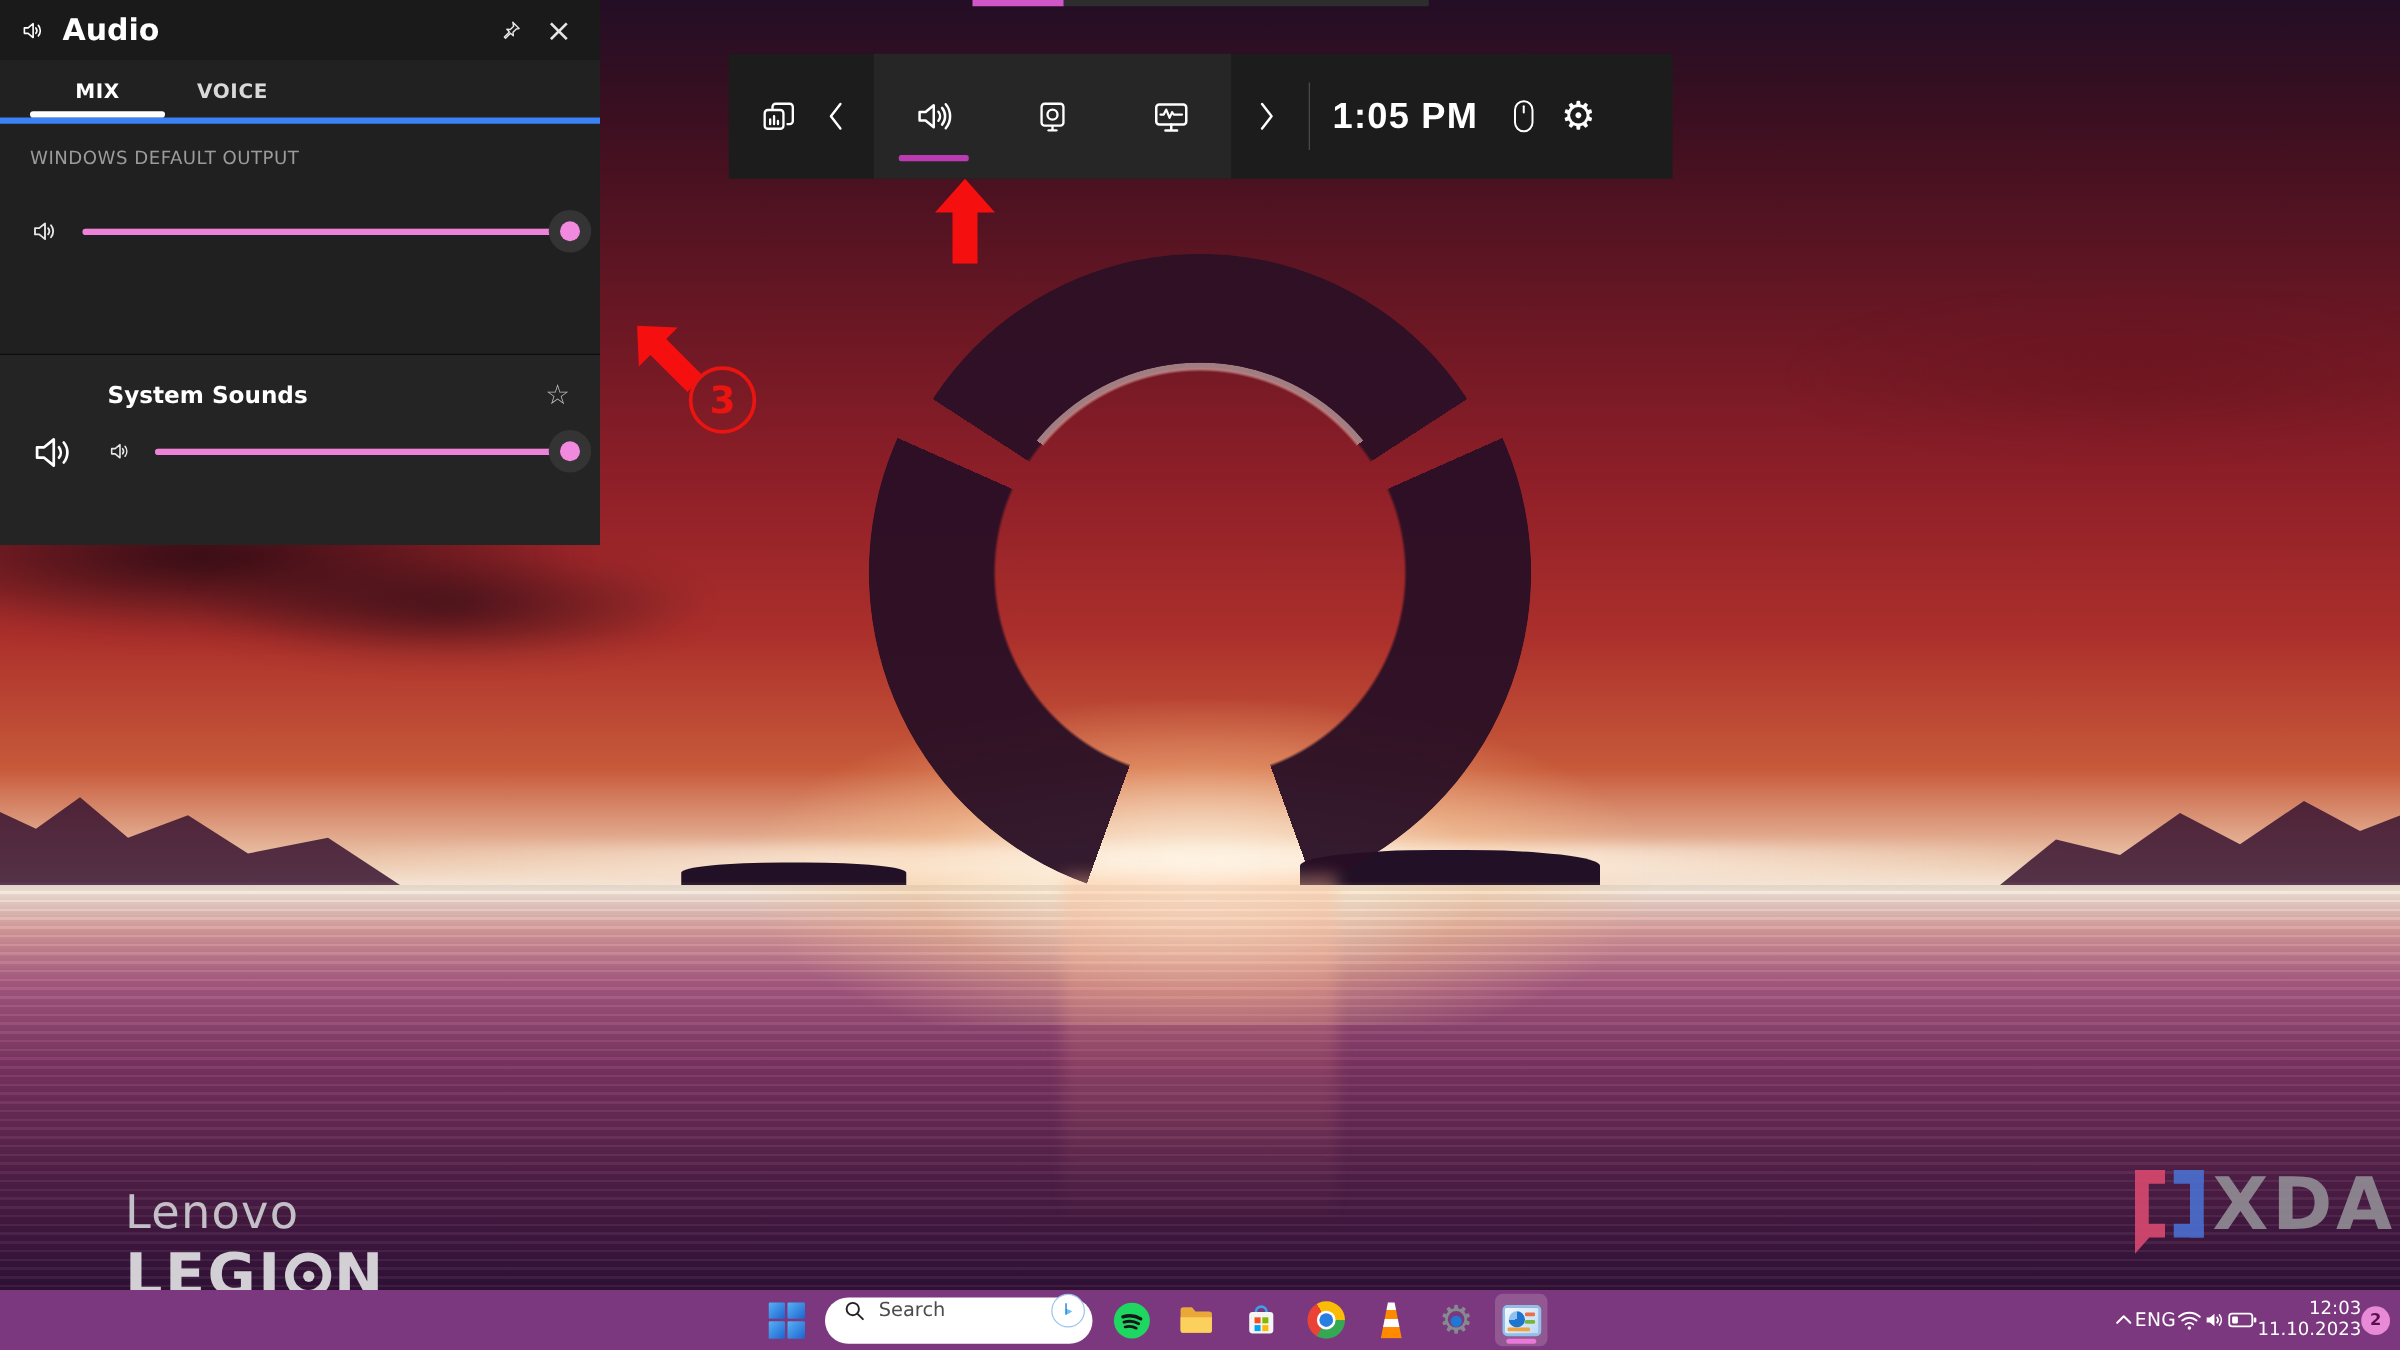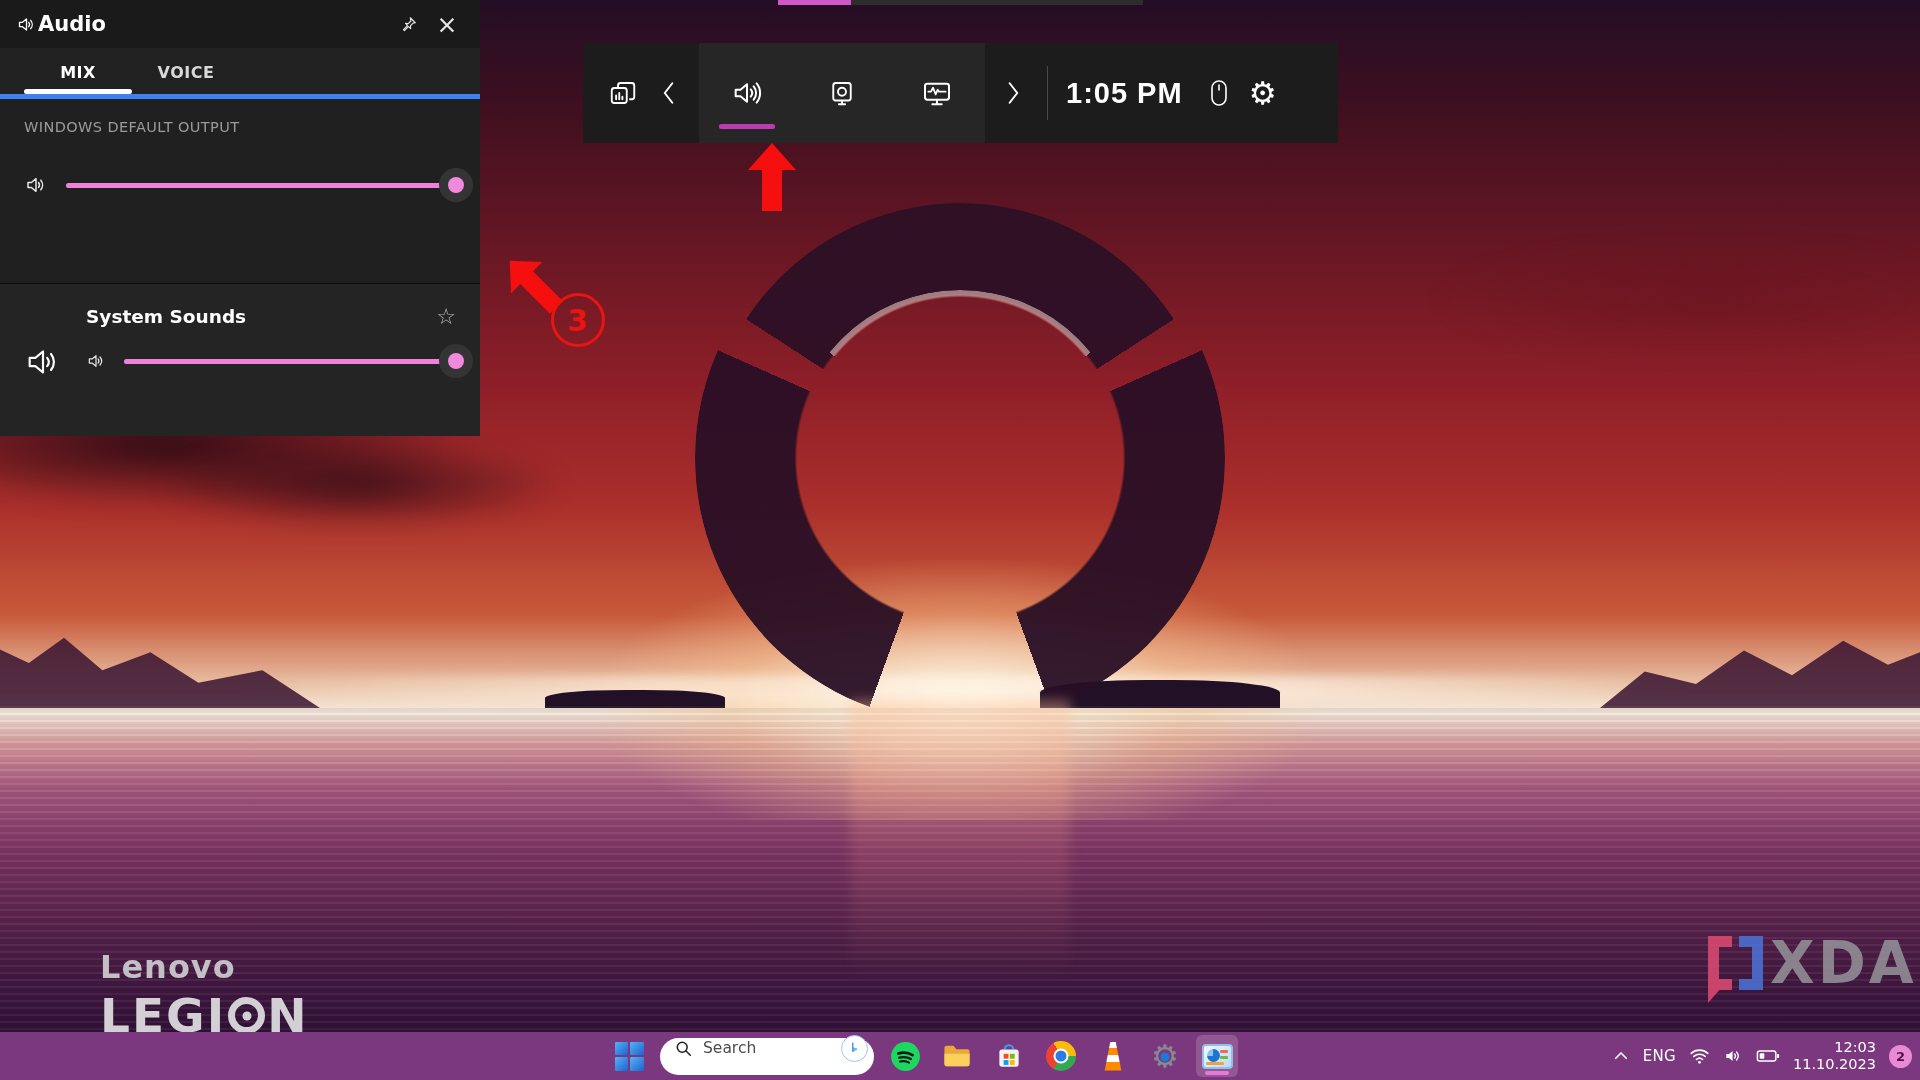--- a/index.html
+++ b/index.html
@@ -51,42 +51,42 @@
   .island.i1 { left:545px; top:690px; width:180px; height:18px; }
   .island.i2 { left:1040px; top:680px; width:240px; height:28px; }
   .water-streaks { position:absolute; left:0; top:706px; width:1920px; height:326px;
     background:repeating-linear-gradient(180deg, rgba(255,205,185,.06) 0 2px, rgba(0,0,0,.07) 2px 7px); }
   .reflection { position:absolute; left:850px; top:700px; width:220px; height:330px;
     background:linear-gradient(180deg, rgba(255,190,150,.4), rgba(255,150,130,.15) 45%, transparent 85%);
     filter:blur(6px); }
 
   
   .legion { left:100px; top:948px; color:#c2bfc6; }
-  .legion .lenovo { font-size:32px; letter-spacing:1px; font-weight:700; }
+  .legion .lenovo { font-size:37px; letter-spacing:1px; font-weight:400; }
   .legion .legion-word { font-size:47px; font-weight:bold; letter-spacing:2px; color:#d2cfd5; margin-top:2px; display:flex; align-items:center; }
   .legion-o { display:inline-block; width:37px; height:37px; border:7px solid #d2cfd5; border-radius:50%;
     position:relative; margin:0 2px; }
   .legion-o::after { content:""; position:absolute; left:50%; top:50%; width:9px; height:9px;
     transform:translate(-50%,-50%); background:#d2cfd5; border-radius:50%; }
   .xda { left:1708px; top:936px; display:flex; align-items:center; gap:7px; opacity:.9; z-index:30; }
   .xda .br { width:24px; height:54px; position:relative; }
   .xda .br-l { border-left:11px solid #d8496f; border-top:11px solid #d8496f; border-bottom:11px solid #d8496f; }
   .xda .br-l::after { content:""; position:absolute; left:-11px; bottom:-24px;
     border-left:14px solid #d8496f; border-bottom:16px solid transparent; }
   .xda .br-r { border-right:11px solid #4a6fd0; border-top:11px solid #4a6fd0; border-bottom:11px solid #4a6fd0; }
   .xda .xda-text { font-size:58px; font-weight:bold; color:#918d95; letter-spacing:3px; line-height:54px; }
 
   
   .top-bar-pink { left:778px; top:0; width:73px; height:5px; background:#d157c8; z-index:5; }
   .top-bar-dark { left:851px; top:0; width:292px; height:5px; background:#2e2d2e; z-index:5; }
 
   
   .audio-panel { left:0; top:0; width:480px; height:436px; background:#202020; color:#fff; z-index:10; }
   .ap-header { height:48px; display:flex; align-items:center; padding:0 14px 0 16px; background:#1a1a1a; }
-  .ap-title { font-size:21px; font-weight:bold; margin-left:1px; flex:1; }
+  .ap-title { font-size:24px; font-weight:bold; margin-left:13px; flex:1; }
   .icon-btn { width:38px; height:34px; display:flex; align-items:center; justify-content:center;
     color:#e6e6e6; cursor:pointer; }
   .close-x { font-size:25px; line-height:1; font-weight:400; }
   .ap-tabs { display:flex; gap:0; padding-left:24px; background:#212121; border-bottom:5px solid #3b82f6; }
   .ap-tab { width:108px; text-align:center; padding:15px 0 12px; font-size:16px; font-weight:bold;
     letter-spacing:.5px; position:relative; color:#fff; cursor:pointer; }
   .ap-tab.inactive { color:#d9d9d9; }
   .ap-tab.active::after { content:""; position:absolute; left:0; right:0; bottom:0; height:5px;
     background:#fff; border-radius:3px; }
   .ap-body { padding:20px 24px 0; }
@@ -158,21 +158,21 @@
   .tb-active { background:rgba(255,255,255,.16); }
   .cp-icon { width:31px; height:25px; border:2px solid #8fc0ea; border-radius:4px;
     background:linear-gradient(135deg,#f2f9ff,#bcd9f5); position:relative; overflow:hidden; }
   .cp-pie { position:absolute; left:3px; top:3px; width:13px; height:13px; border-radius:50%;
     background:conic-gradient(#1f74d0 0 265deg, #8ec1f0 265deg 360deg); }
   .cp-b1 { position:absolute; right:3px; top:4px; width:8px; height:3px; background:#e8704a; border-radius:1px; }
   .cp-b2 { position:absolute; right:3px; top:10px; width:8px; height:3px; background:#74b63e; border-radius:1px; }
   .cp-strip { position:absolute; left:2px; bottom:2px; width:18px; height:3px; background:#f0a23c; border-radius:1px; }
   .tb-indicator { position:absolute; bottom:2px; left:50%; transform:translateX(-50%);
     width:24px; height:4px; border-radius:2px; background:#e879d8; }
-  .tray { position:absolute; right:8px; top:0; bottom:0; display:flex; align-items:center; gap:13px; color:#fff; }
+  .tray { position:absolute; right:8px; top:0; bottom:0; display:flex; align-items:center; color:#fff; }
   .tray .lang { font-size:15px; letter-spacing:.3px; cursor:pointer; }
   .tray-clock { text-align:right; font-size:14.5px; line-height:17px; cursor:pointer; }
   .badge { width:23px; height:23px; border-radius:50%; background:#e88ad6; color:#5a1050;
     font-size:13px; font-weight:bold; display:flex; align-items:center; justify-content:center; cursor:pointer; }
   .tray-icon { cursor:pointer; display:flex; }
 </style>
 </head>
 <body>
 
 <div class="wallpaper">

